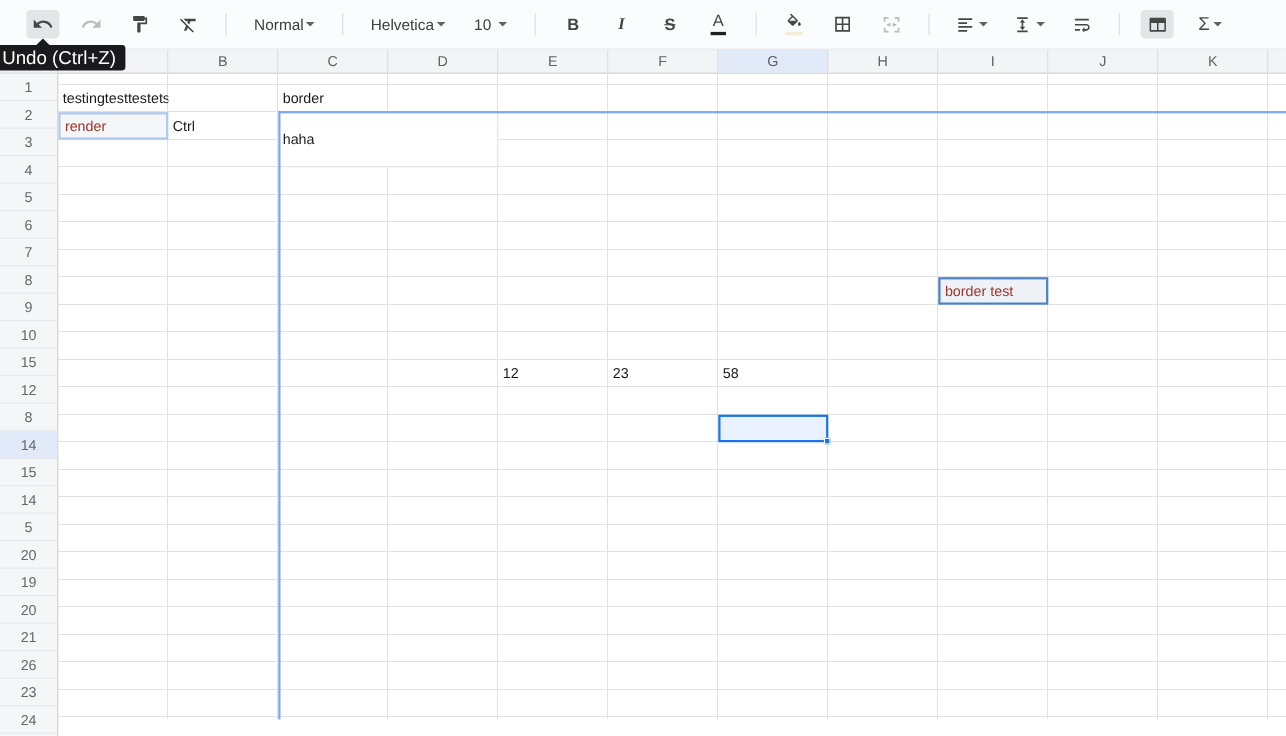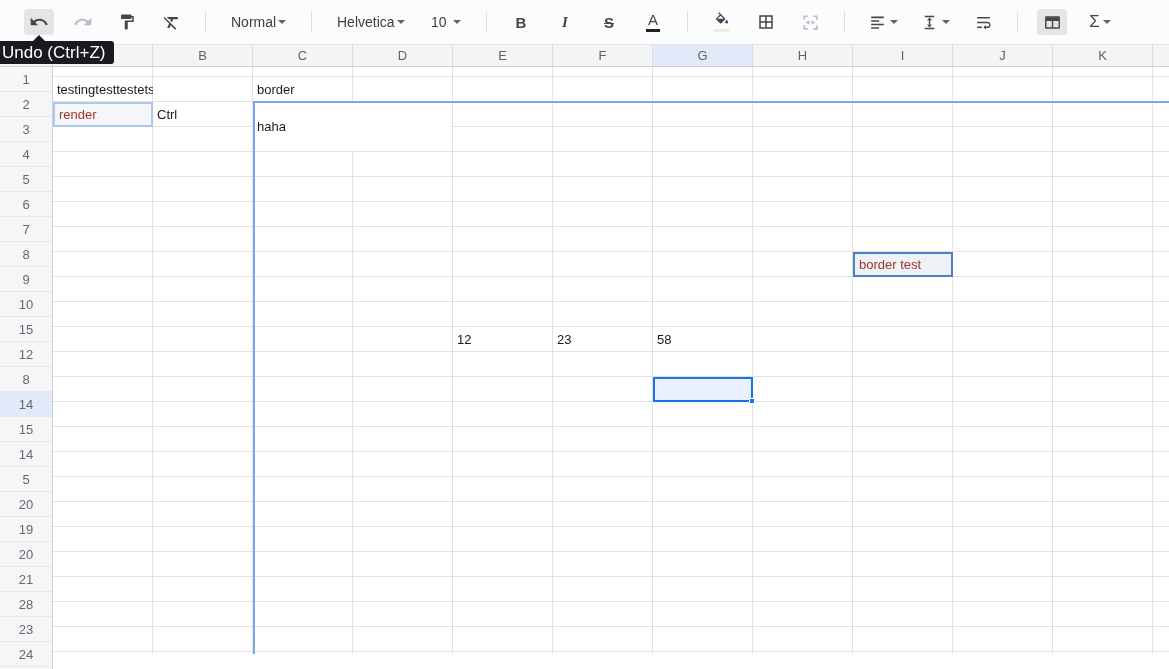--- a/index.html
+++ b/index.html
@@ -220,21 +220,21 @@
       <div class="row-h">12</div>
       <div class="row-h">8</div>
       <div class="row-h hl">14</div>
       <div class="row-h">15</div>
       <div class="row-h">14</div>
       <div class="row-h">5</div>
       <div class="row-h">20</div>
       <div class="row-h">19</div>
       <div class="row-h">20</div>
       <div class="row-h">21</div>
-      <div class="row-h">28</div>
+      <div class="row-h">26</div>
       <div class="row-h">23</div>
       <div class="row-h">24</div>
     </div>
   <div class="grid" id="gridBody">
       <div class="cell" style="left: 0px; top: 25px; width: 100px; height: 25px;">
         <span>testingtesttestets</span>
       </div>
       <div class="cell" style="left: 200px; top: 25px; width: 100px; height: 25px;">
         <span>border</span>
       </div>

